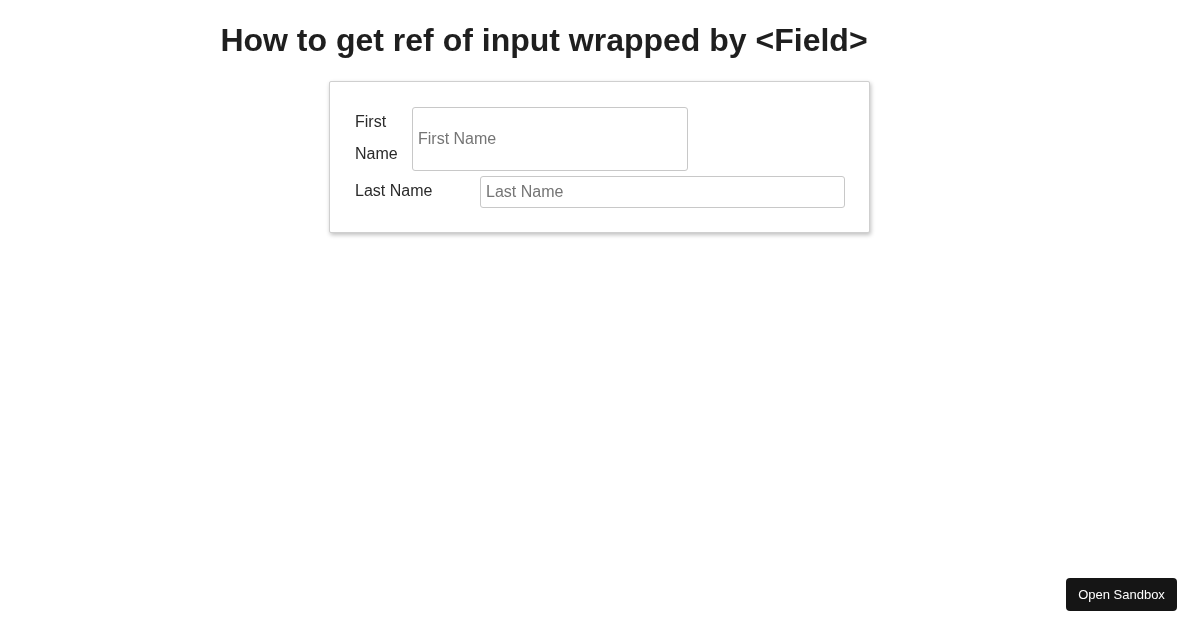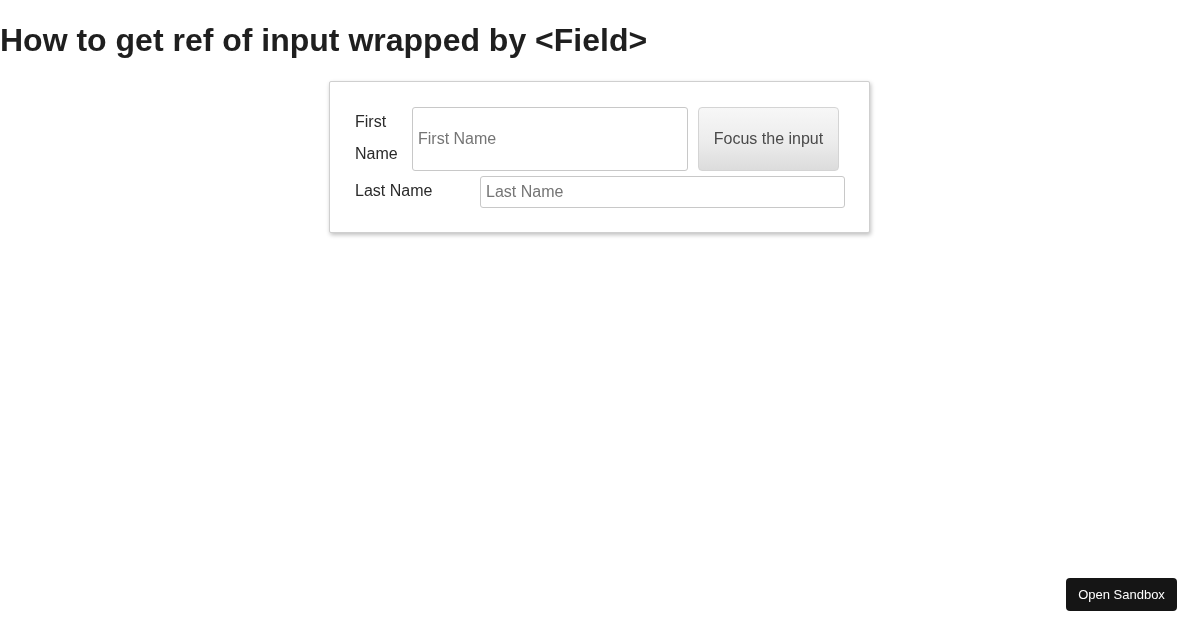--- a/index.html
+++ b/index.html
@@ -10,21 +10,21 @@
       background: #ffffff;
       overflow: hidden;
       font-family: "Liberation Sans", sans-serif;
       color: #222222;
     }
     .page-title {
       position: absolute;
       left: 0;
       top: 20px;
       width: 1088px;
-      text-align: left;
+      text-align: center;
       font-size: 32px;
       font-weight: bold;
       color: #1f1f1f;
       margin: 0;
       line-height: 40px;
     }
     .form-card {
       position: absolute;
       left: 329px;
       top: 81px;
@@ -114,19 +114,18 @@
     }
   </style>
 </head>
 <body>
 
 <h1 class="page-title">How to get ref of input wrapped by &lt;Field&gt;</h1>
 
 <div class="form-card">
   <label class="label label-first">First Name</label>
   <input class="input input-first" type="text" placeholder="First Name" style="">
-  <button class="focus-button">Focus the input</button>
 
   <label class="label label-last">Last Name</label>
   <input class="input input-last" type="text" placeholder="Last Name" style="">
 </div>
 
 <button class="sandbox-button">Open Sandbox</button>
 
 </body></html>

